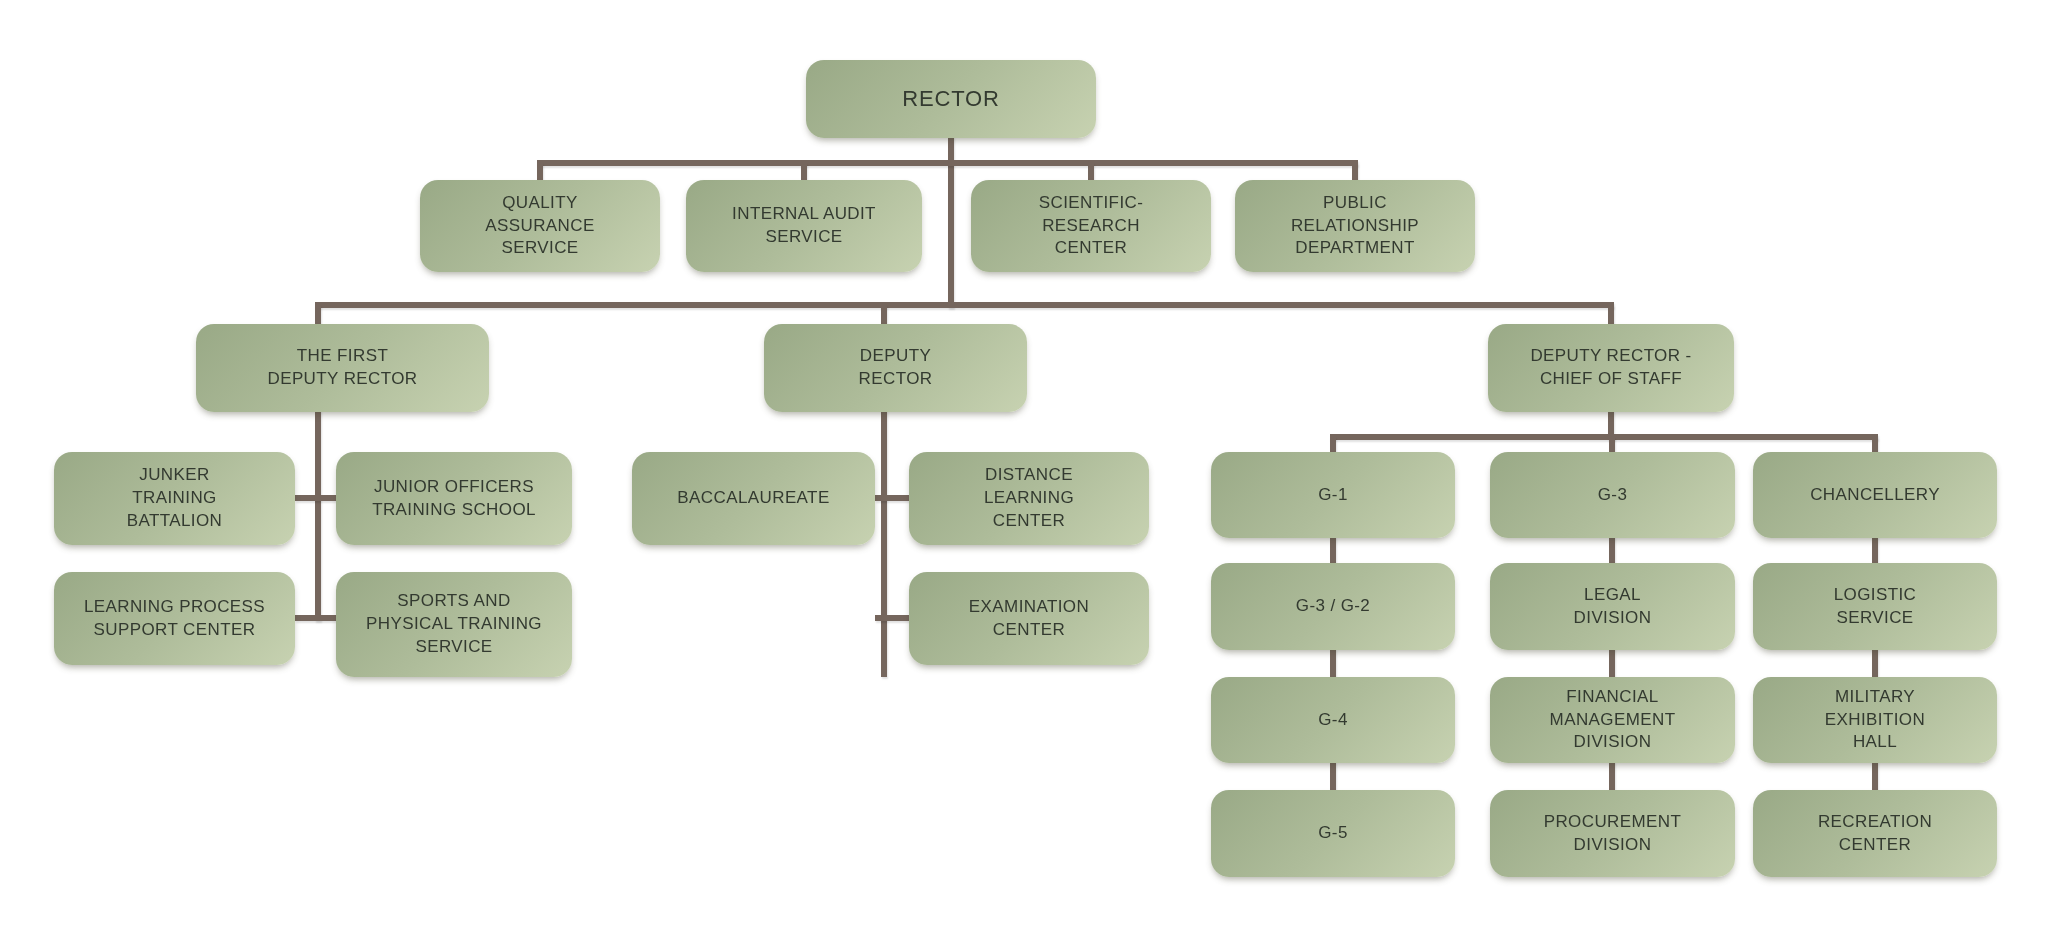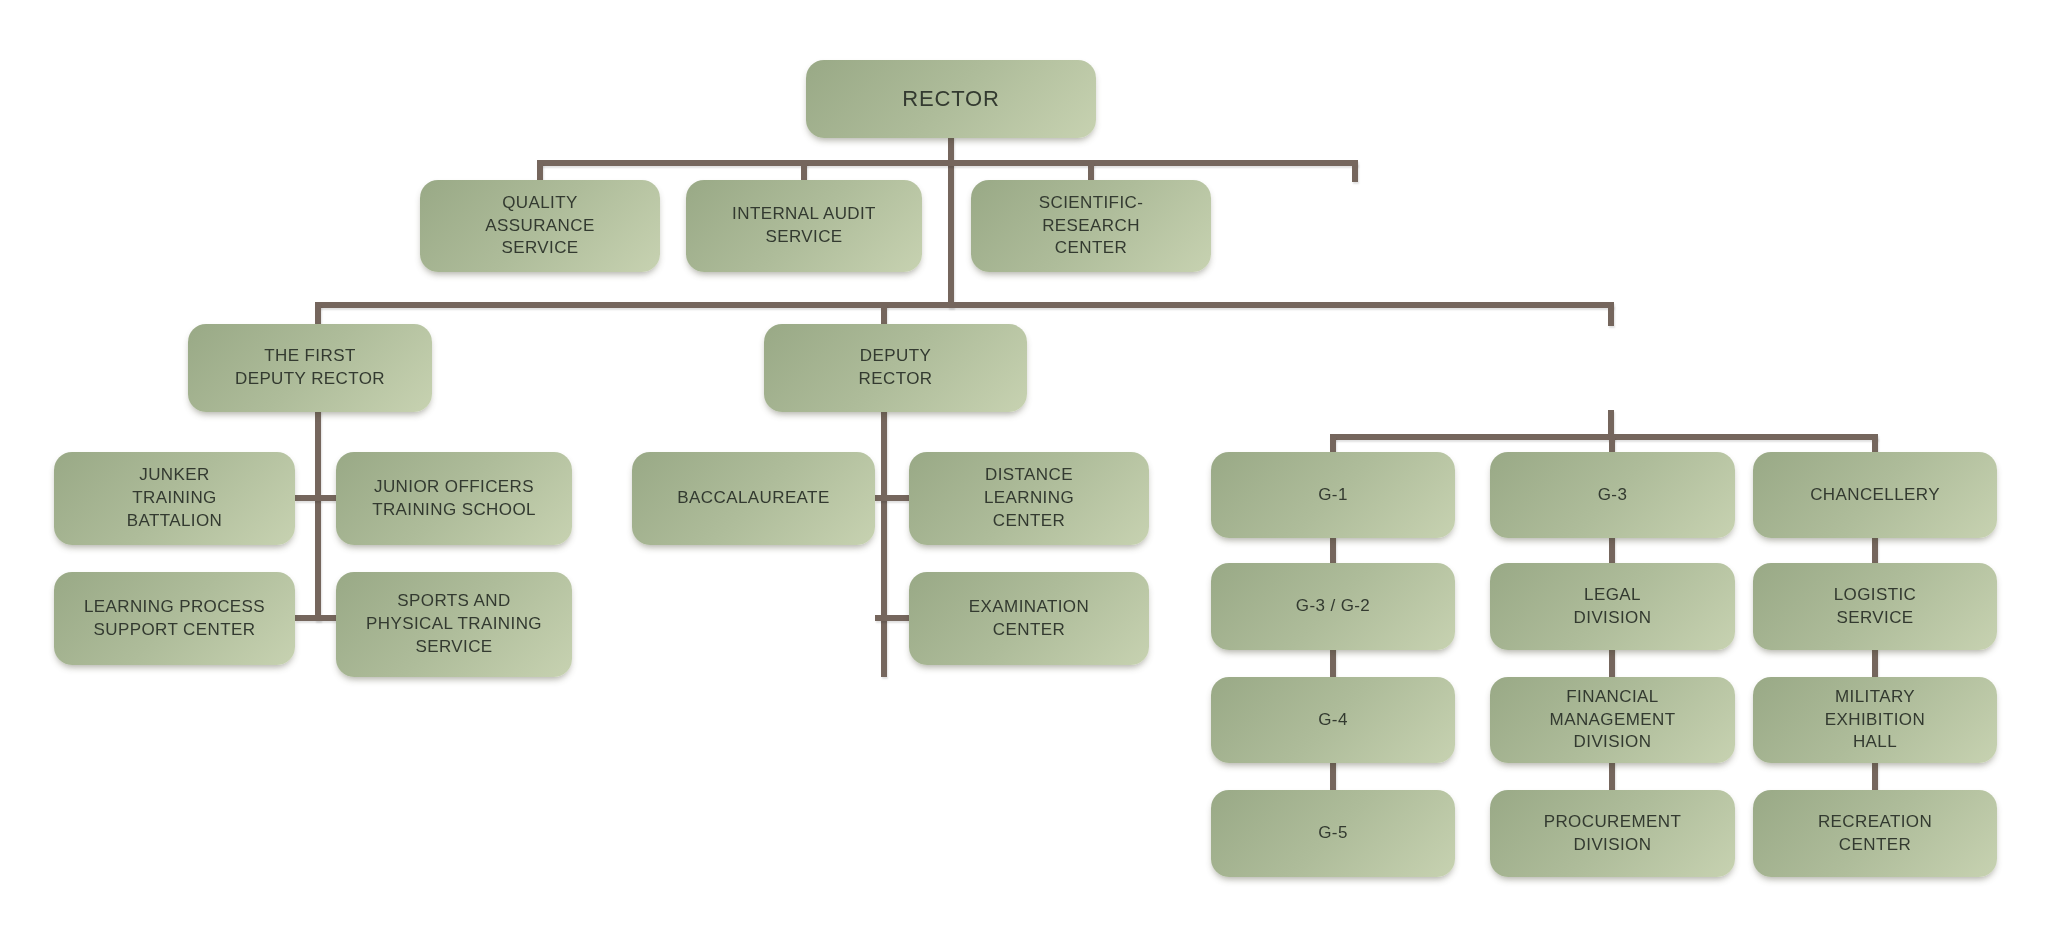--- a/index.html
+++ b/index.html
@@ -67,27 +67,34 @@
     <span>QUALITY
 ASSURANCE
 SERVICE</span></div>
   <div class="node" style="left:686px;top:180px;width:236px;height:92px">
     <span>INTERNAL AUDIT
 SERVICE</span></div>
   <div class="node" style="left:971px;top:180px;width:240px;height:92px">
     <span>SCIENTIFIC-
 RESEARCH
 CENTER</span></div>
+  <div class="node" style="left:1235px;top:180px;width:240px;height:92px">
+    <span>PUBLIC
+RELATIONSHIP
+DEPARTMENT</span></div>
 
-  <div class="node" style="left:188px;top:324px;width:244px;height:88px">
+  <div class="node" style="left:196px;top:324px;width:293px;height:88px">
     <span>THE FIRST
 DEPUTY RECTOR</span></div>
   <div class="node" style="left:764px;top:324px;width:263px;height:88px">
     <span>DEPUTY
 RECTOR</span></div>
+  <div class="node" style="left:1488px;top:324px;width:246px;height:88px">
+    <span>DEPUTY RECTOR -
+CHIEF OF STAFF</span></div>
 
   <div class="node" style="left:54px;top:452px;width:241px;height:93px">
     <span>JUNKER
 TRAINING
 BATTALION</span></div>
   <div class="node" style="left:336px;top:452px;width:236px;height:93px">
     <span>JUNIOR OFFICERS
 TRAINING SCHOOL</span></div>
   <div class="node" style="left:54px;top:572px;width:241px;height:93px">
     <span>LEARNING PROCESS

